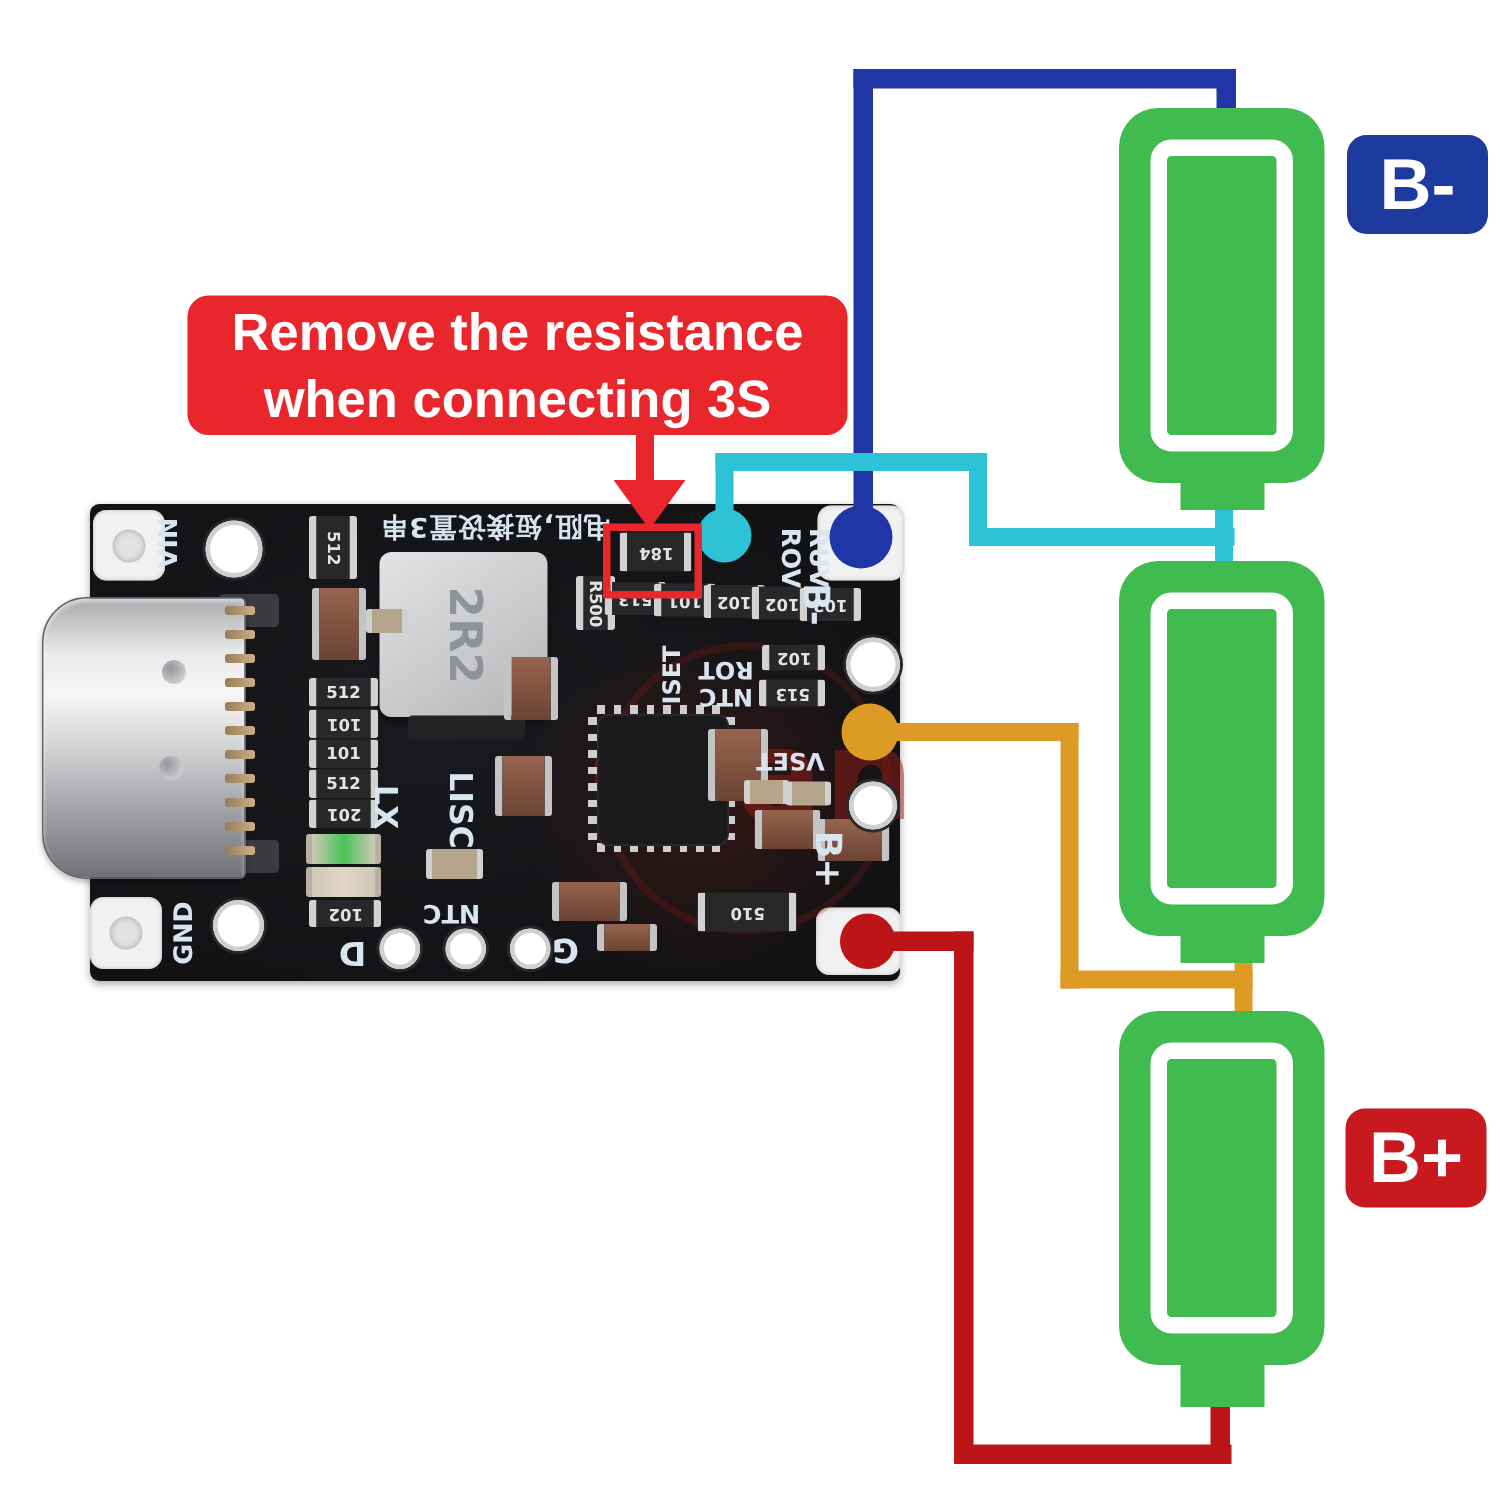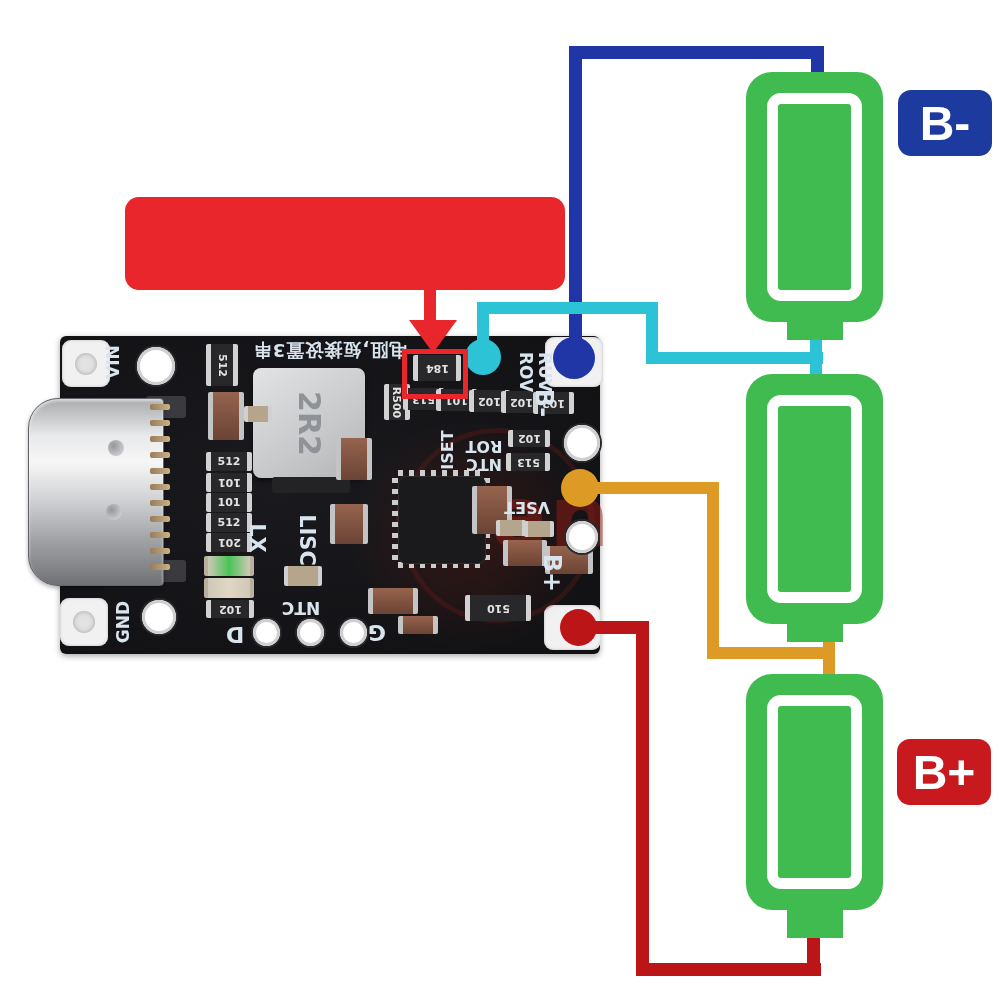--- a/index.html
+++ b/index.html
@@ -252,20 +252,22 @@
       </div>
     </div>
   <div id="dots-layer">
       <div class="dot" style="position: absolute; left: 465px; top: 339px; width: 36px; height: 36px; background: rgb(44, 195, 215);"></div>
       <div class="dot" style="position: absolute; left: 553px; top: 337px; width: 42px; height: 42px; background: rgb(33, 54, 166);"></div>
       <div class="dot" style="position: absolute; left: 561px; top: 469px; width: 38px; height: 38px; background: rgb(221, 155, 38);"></div>
       <div class="dot" style="position: absolute; left: 559.5px; top: 608.5px; width: 37px; height: 37px; background: rgb(187, 21, 23);"></div>
     </div>
 
   <div id="banner">
+    <span>Remove the resistance</span>
+    <span>when connecting 3S</span>
   </div>
   <div id="arrow-stem"></div>
   <div id="arrow-head"></div>
   <div id="red-box"></div>
 
   <div id="label-bminus" class="big-label">B-</div>
   <div id="label-bplus" class="big-label">B+</div>
 
 </div>
 

